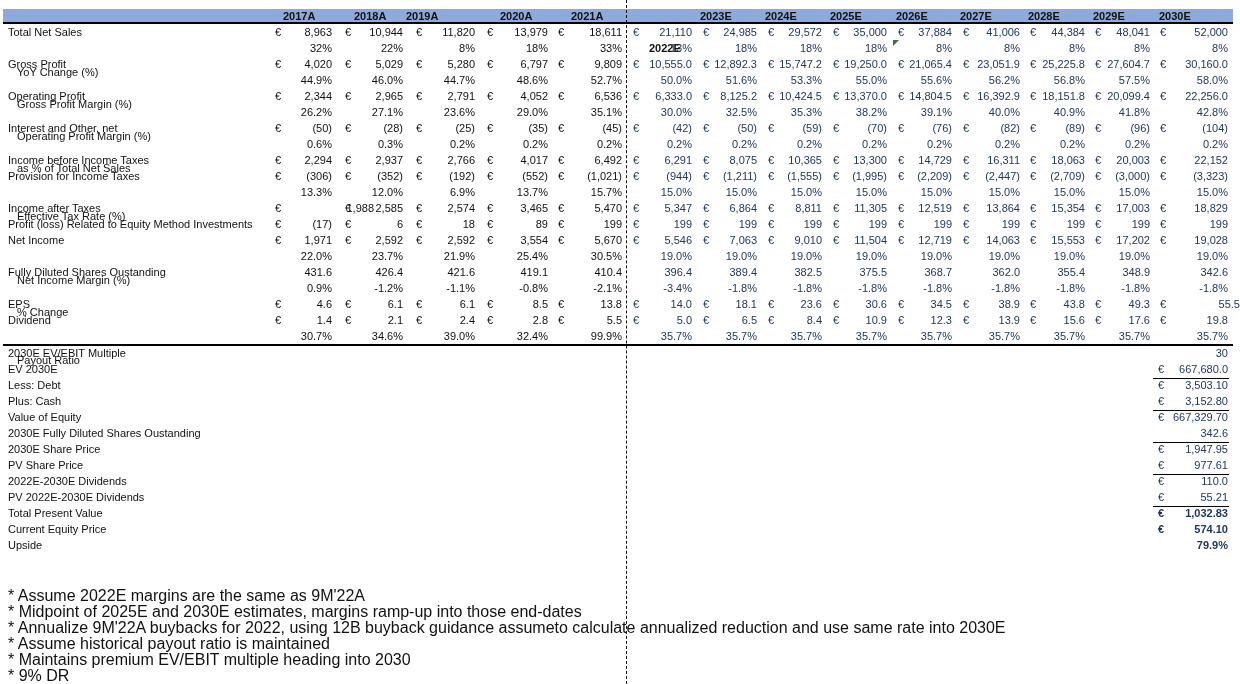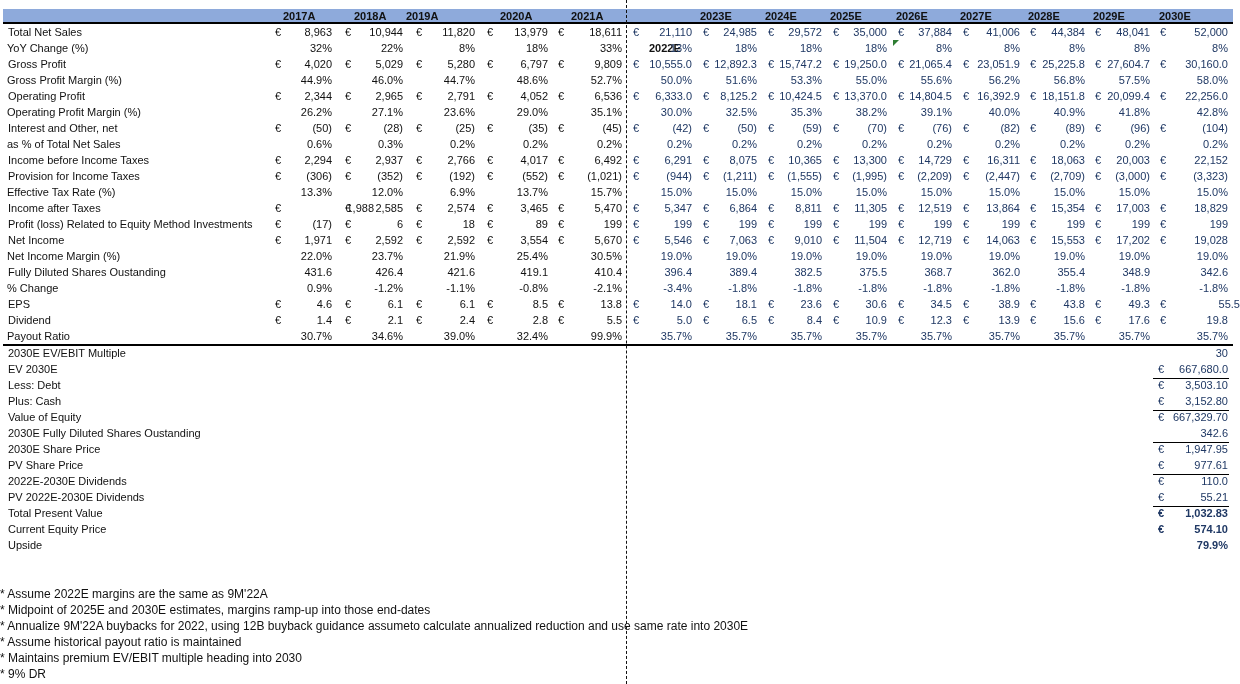--- a/index.html
+++ b/index.html
@@ -6,37 +6,37 @@
   html, body { width: 1240px; height: 684px; background: #ffffff; overflow: hidden; }
   body { font-family: "Liberation Sans", "DejaVu Sans", sans-serif; font-size: 11px; color: #111; position: relative; }
 
   .sheet { position: absolute; left: 0; top: 0; width: 1240px; height: 684px; }
 
   .hdr { position: absolute; left: 3px; top: 9px; width: 1230px; height: 15px; background: #8eaadb; border-bottom: 2px solid #000; }
   .hdr .yr { position: absolute; top: 1px; font-weight: bold; font-size: 11px; color: #111; }
 
   .row { position: absolute; left: 0; width: 1240px; height: 16px; }
   .row .lbl { position: absolute; left: 8px; top: 1px; white-space: nowrap; }
-  .row .lbl.ind { left: 7px; }
+  .row .lbl.ind { left: 17px; margin-top: 24px; }
   .cur { position: absolute; top: 1px; }
   .val { position: absolute; top: 1px; text-align: right; white-space: nowrap; }
   .est { color: #1f3864; }
 
   .bottom-line { position: absolute; left: 3px; top: 344px; width: 1230px; height: 2px; background: #000; }
 
   .dash { position: absolute; left: 626px; top: 0; width: 0; height: 684px; border-left: 1.5px dashed #111; }
 
   .vrow { position: absolute; left: 0; width: 1240px; height: 16px; }
   .vrow .lbl { position: absolute; left: 8px; top: 1px; white-space: nowrap; }
   .vrow .vcur { position: absolute; left: 1158px; top: 1px; color: #1f3864; }
   .vrow .vval { position: absolute; right: 12px; top: 1px; text-align: right; color: #1f3864; white-space: nowrap; }
   .vrow.bold .vval, .vrow.bold .vcur { font-weight: bold; }
   .vline { position: absolute; left: 1153px; width: 76px; height: 1px; background: #000; }
 
-  .note { position: absolute; left: 0; font-size: 12px; white-space: nowrap; }
+  .note { position: absolute; left: 8px; font-size: 16px; white-space: nowrap; }
   .green-tri { position: absolute; left: 893px; top: 40px; width: 0; height: 0; border-top: 6px solid #2e7d32; border-right: 6px solid transparent; }
 </style>
 </head>
 <body>
 
 <div class="sheet">
   <div class="hdr" id="hdr">
       <span class="yr" style="left: 280px;">2017A</span>
       <span class="yr" style="left: 351px;">2018A</span>
       <span class="yr" style="left: 403px;">2019A</span>

